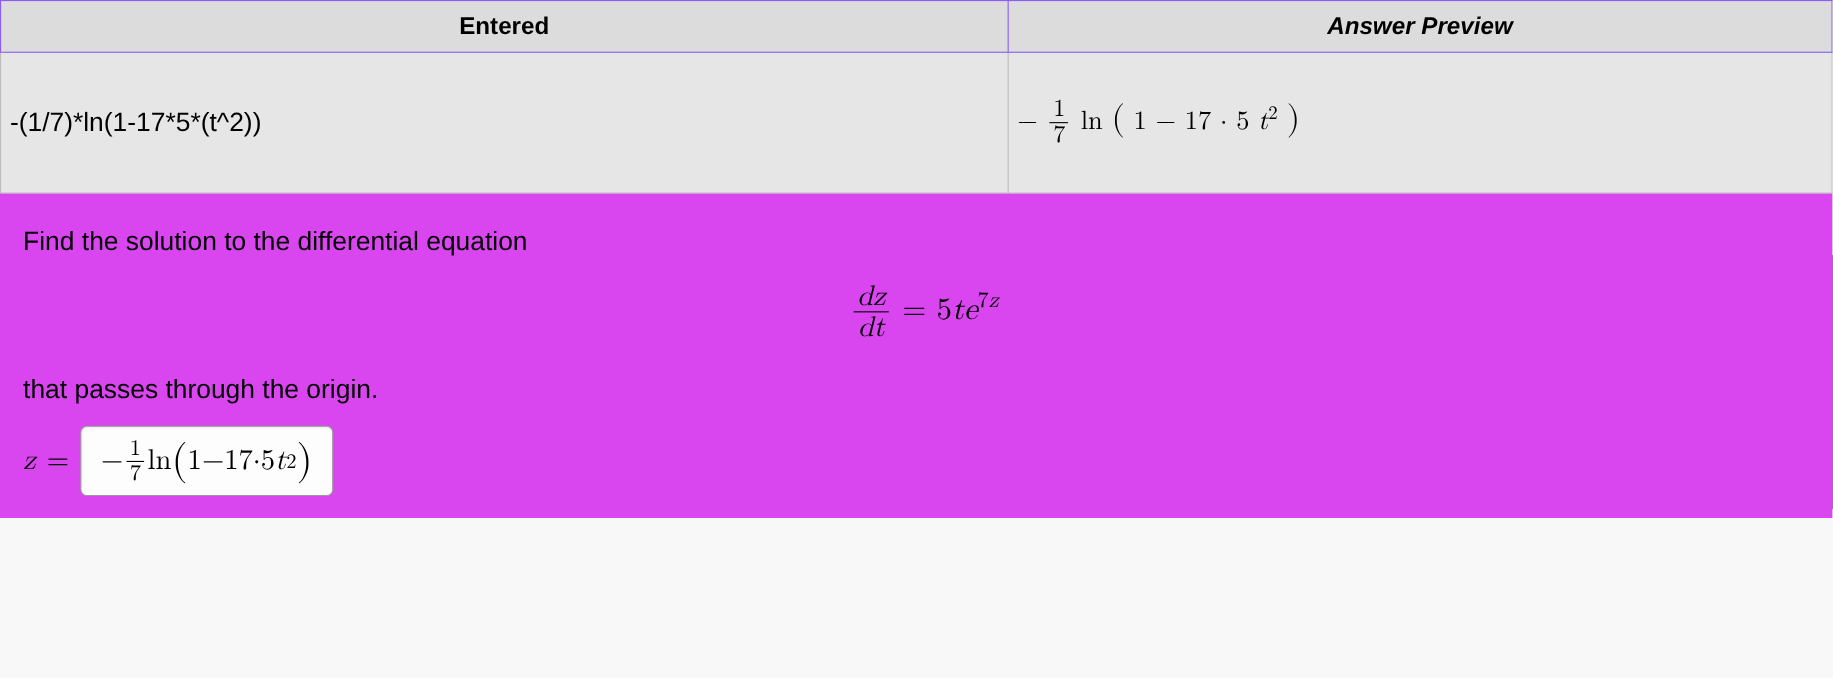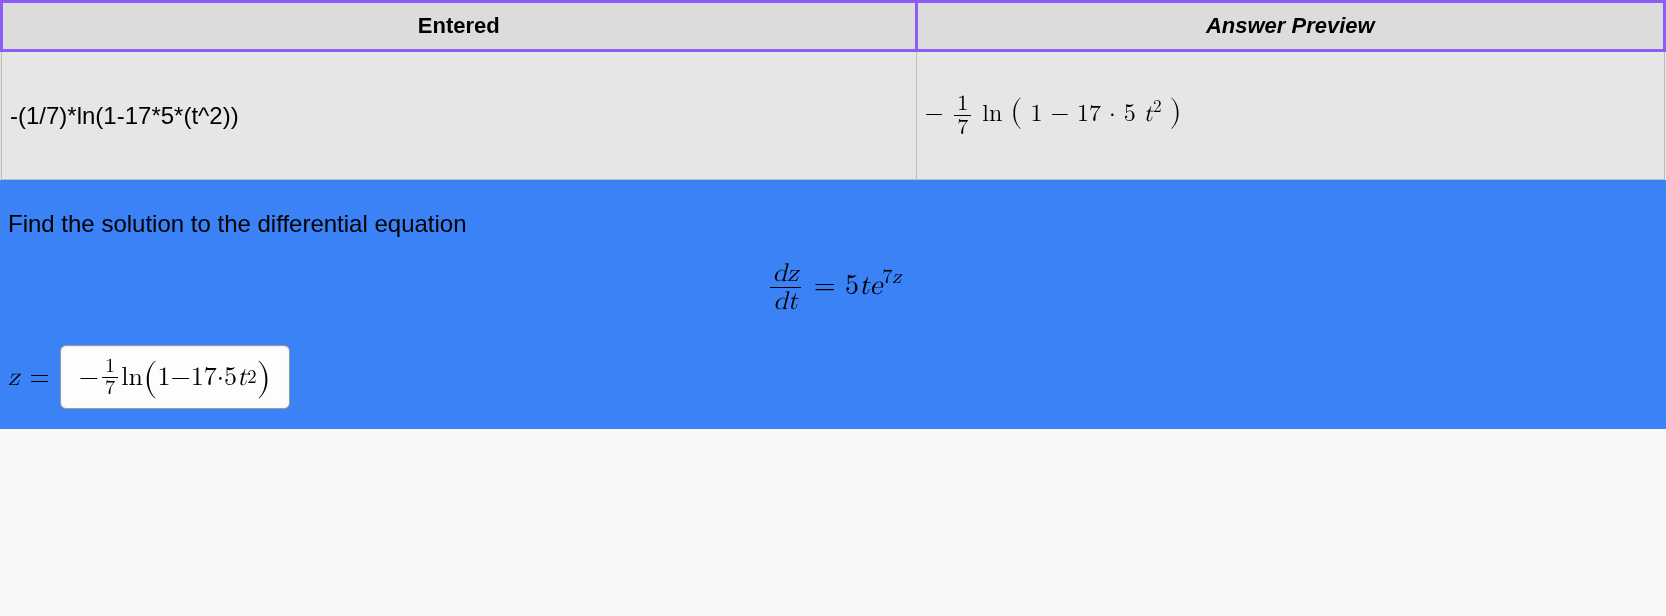--- a/index.html
+++ b/index.html
@@ -12,36 +12,36 @@
   }
   table.answer-table {
     border-collapse: collapse;
     width: 100%;
     background: #e2e2e2;
   }
   table.answer-table th {
     font-weight: bold;
     text-align: center;
     padding: 10px 8px;
-    border: 3px solid #8b5cf6;
+    border: 1px solid #8b5cf6;
     background: #dcdcdc;
     font-size: 22px;
   }
   table.answer-table td {
     text-align: left;
     padding: 40px 8px;
     border: 1px solid #bdbdbd;
     background: #e6e6e6;
     font-size: 24px;
   }
   table.answer-table th:first-child { width: 55%; }
   table.answer-table th:last-child  { width: 45%; font-style: italic; }
   .question-body {
-    padding: 30px 6px 20px 8px;
-    background: #3b82f6;
+    padding: 30px 6px 20px 21px;
+    background: #d946ef;
     font-size: 24px;
   }
   .eq-center {
     text-align: center;
     margin: 22px 0 30px 0;
     font-family: "Cambria Math", "Latin Modern Math", "STIX Two Math", serif;
     font-size: 28px;
   }
   .answer-line {
     display: flex;
@@ -117,20 +117,21 @@
 
   <div class="eq-center">
     <span class="frac">
       <span class="num ital">dz</span>
       <span class="den ital">dt</span>
     </span>
     <span> = </span>
     <span>5</span><span class="ital">t</span><span class="ital">e</span><sup><span>7</span><span class="ital">z</span></sup>
   </div>
 
+  <div>that passes through the origin.</div>
 
   <div class="answer-line">
     <span class="ital">z</span>
     <span> = </span>
     <span class="answer-box mathserif">
       <span>−</span>
       <span class="frac" style="font-size:0.85em;">
         <span class="num">1</span>
         <span class="den">7</span>
       </span>

